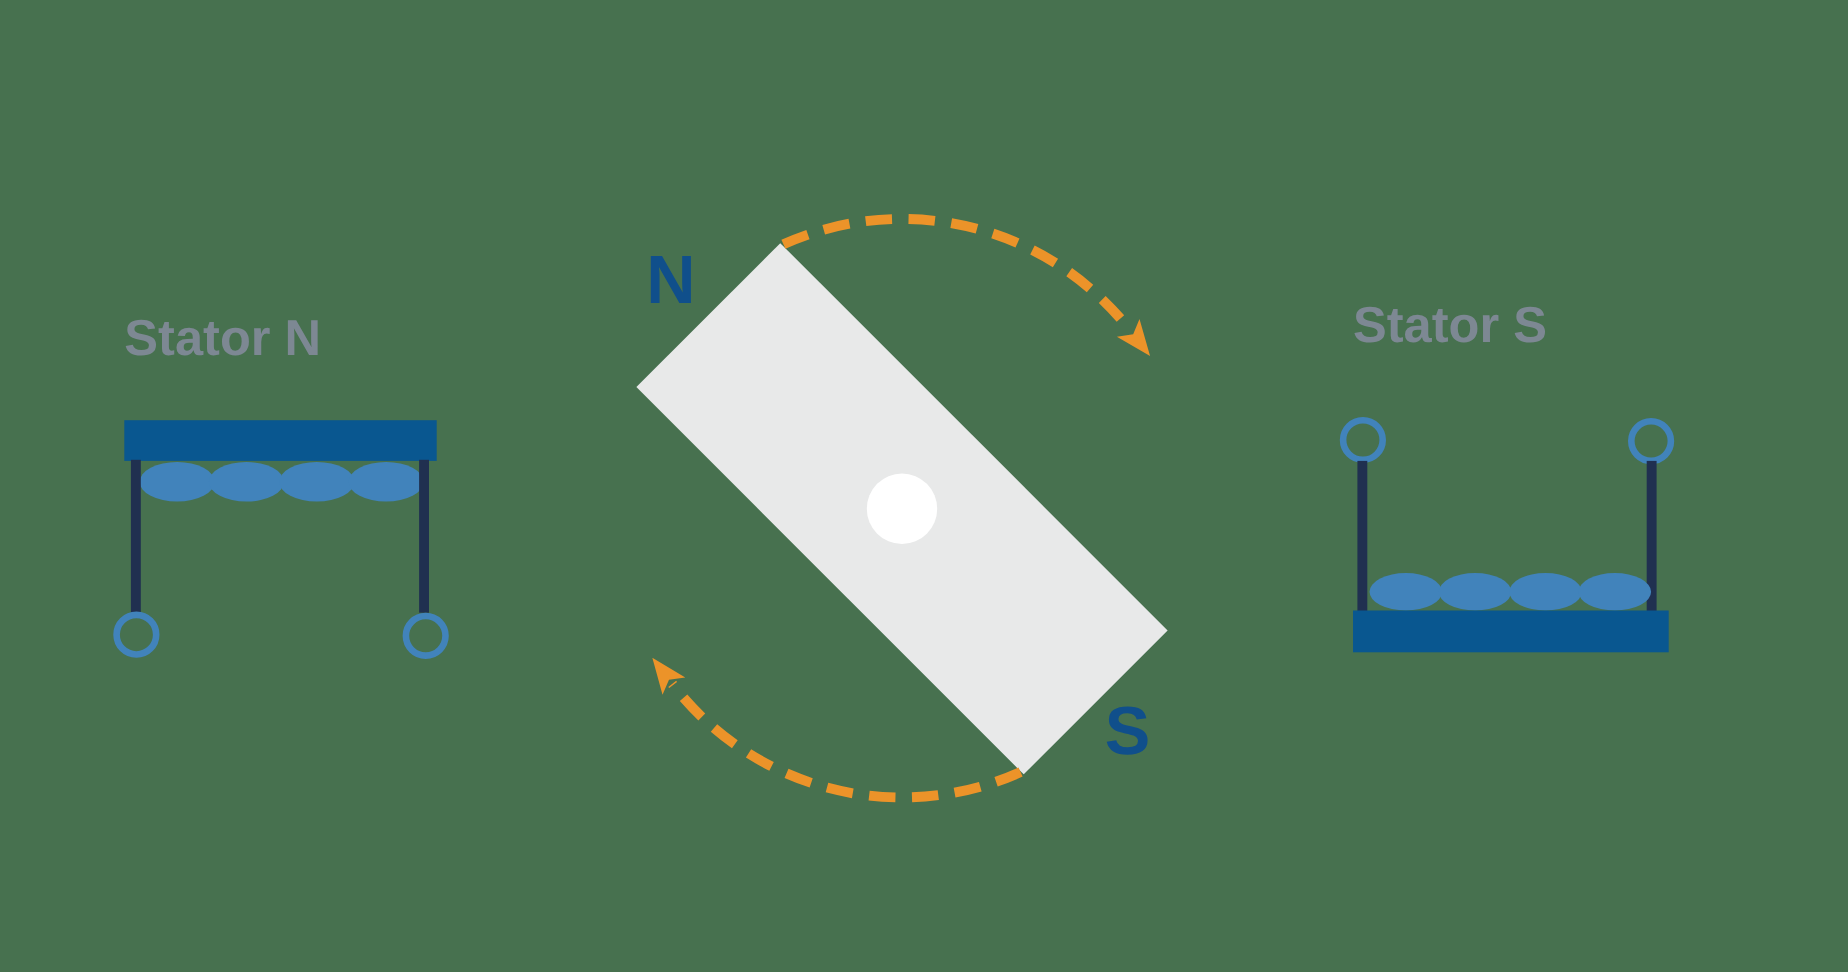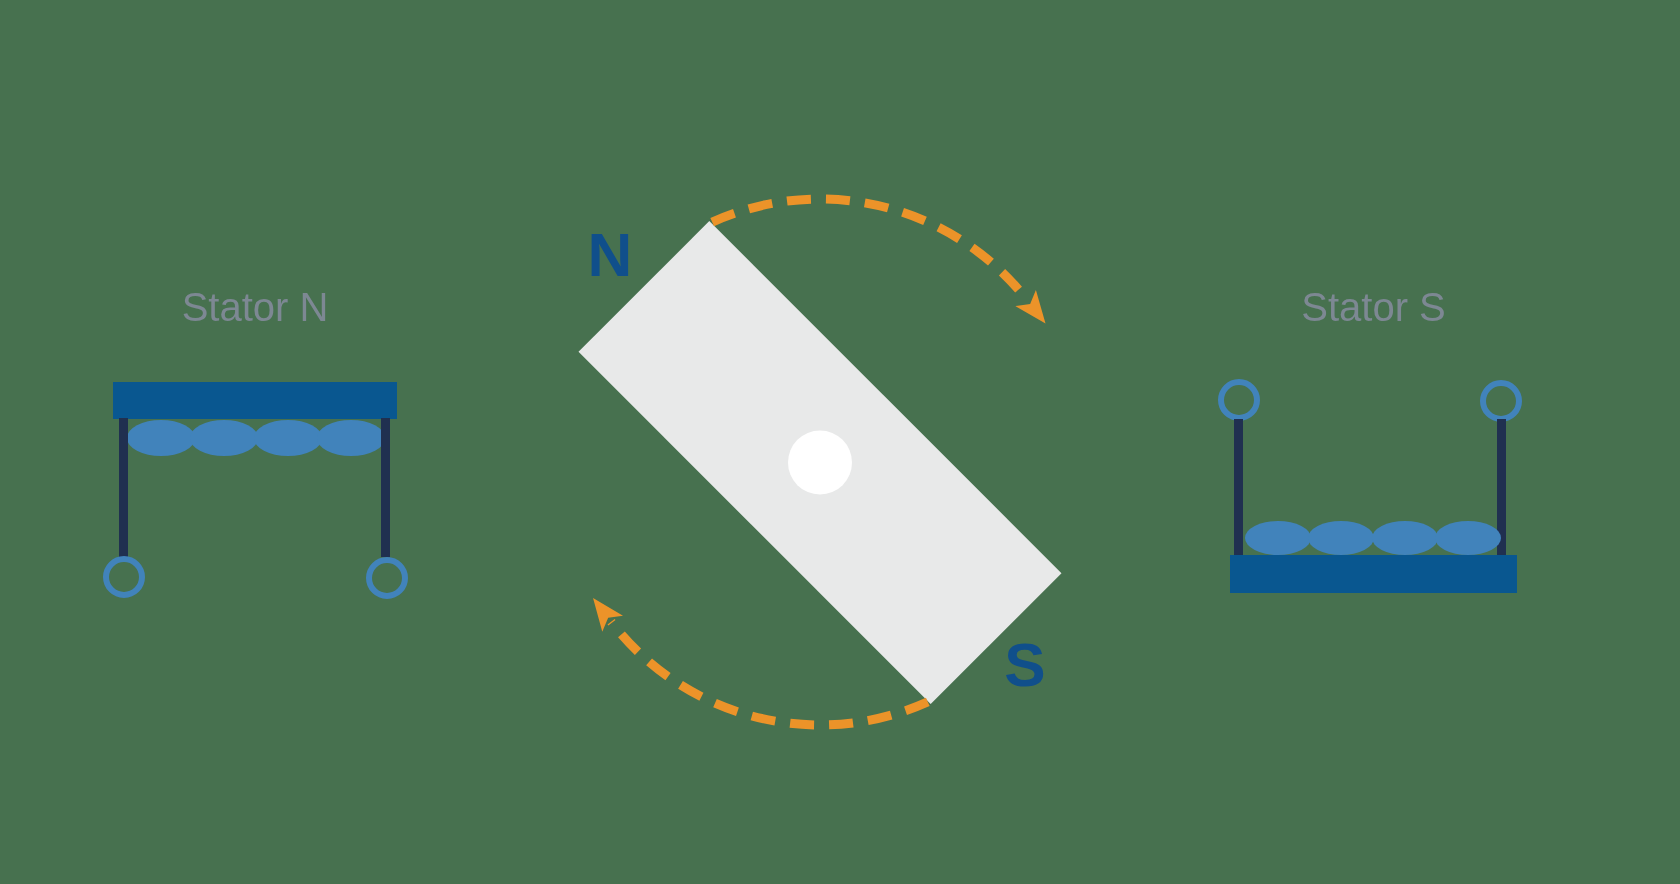--- a/index.html
+++ b/index.html
@@ -18,28 +18,28 @@
   body{font-family:"Liberation Sans", sans-serif;}
   .canvas{
     position:relative;
     width:1680px;height:884px;
     background:var(--background);
     overflow:hidden;
   }
   .abs{position:absolute;}
   .stator-label{
     position:absolute;
-    font-weight:normal;
-    font-size:40px;
+    font-weight:bold;
+    font-size:46px;
     line-height:47px;
     color:var(--stator-label);
-    text-align:center;
+    text-align:left;
   }
   .label-n{left:113px;top:284px;width:284px;}
-  .label-s{left:1230px;top:284px;width:287px;}
+  .label-s{left:1230px;top:272px;width:287px;}
   .bar{position:absolute;background:var(--stator-bar);}
   .bar-left{left:113px;top:382px;width:284px;height:37px;}
   .bar-right{left:1230px;top:555px;width:287px;height:38px;}
   .coil{
     position:absolute;
     width:68px;height:36px;
     border-radius:50%;
     background:var(--coil);
   }
   .lc1{left:127px;top:420px;}

